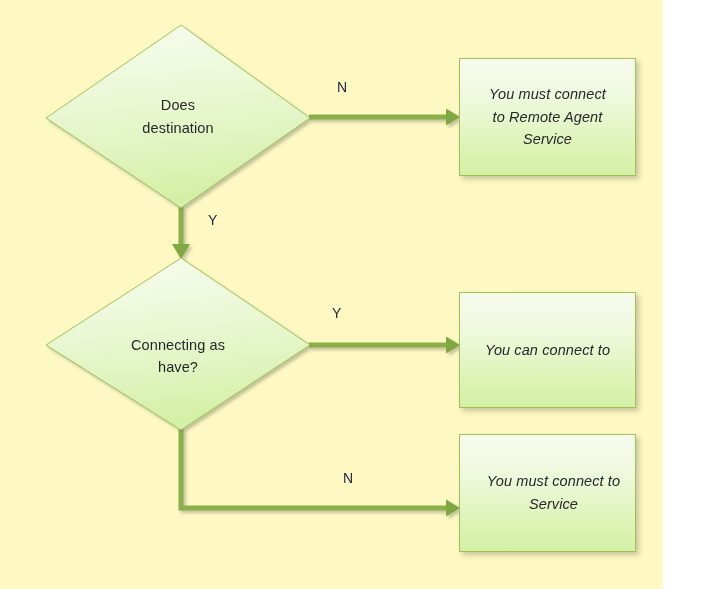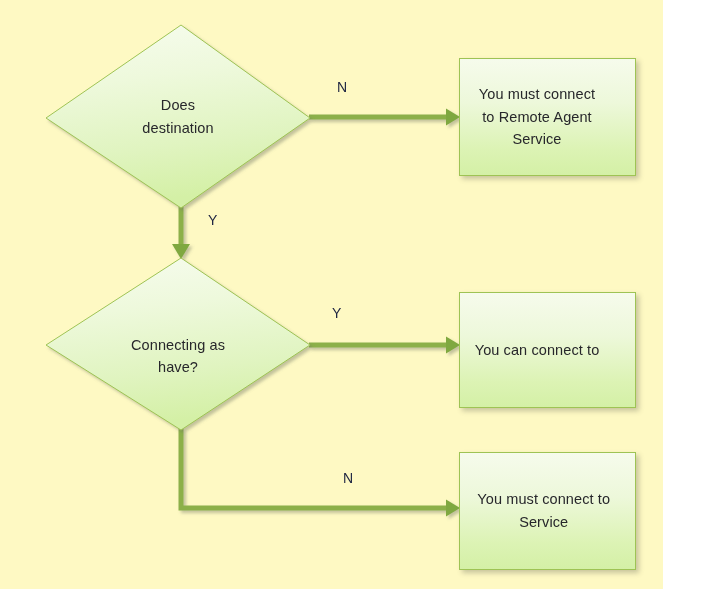--- a/index.html
+++ b/index.html
@@ -47,21 +47,22 @@
 
   
   .box {
     position: absolute;
     box-sizing: border-box;
     border: 1px solid #9ec354;
     background: linear-gradient(to bottom, #f6fbec 0%, #edf8da 38%, #dcf3b4 78%, #d4f0a6 100%);
     box-shadow: 3px 3px 5px rgba(90, 95, 80, 0.33);
     display: flex;
     align-items: center;
-    justify-content: flex-start;
+    justify-content: center;
+    font-style: italic;
   }
   .box .btext {
     width: 88%;
     text-align: center;
     color: #27272b;
     font-size: 14.5px;
     line-height: 1.58;
     letter-spacing: 0.1px;
   }
 
@@ -141,21 +142,21 @@
       <div>Service</div>
     </div>
   </div>
 
   <div class="box" style="left:459px; top:292px; width:177px; height:116px;">
     <div class="btext">
       <div>You can connect to</div>
     </div>
   </div>
 
-  <div class="box" style="left:459px; top:452px; width:177px; height:118px;padding-left:12px;">
+  <div class="box" style="left:459px; top:434px; width:177px; height:118px;padding-left:12px;">
     <div class="btext">
       <div>You must connect to</div>
       <div>Service</div>
     </div>
   </div>
 
   <div class="edge-label" style="left:337px; top:80px;">N</div>
 
   <div class="edge-label" style="left:208px; top:213px;">Y</div>
 

